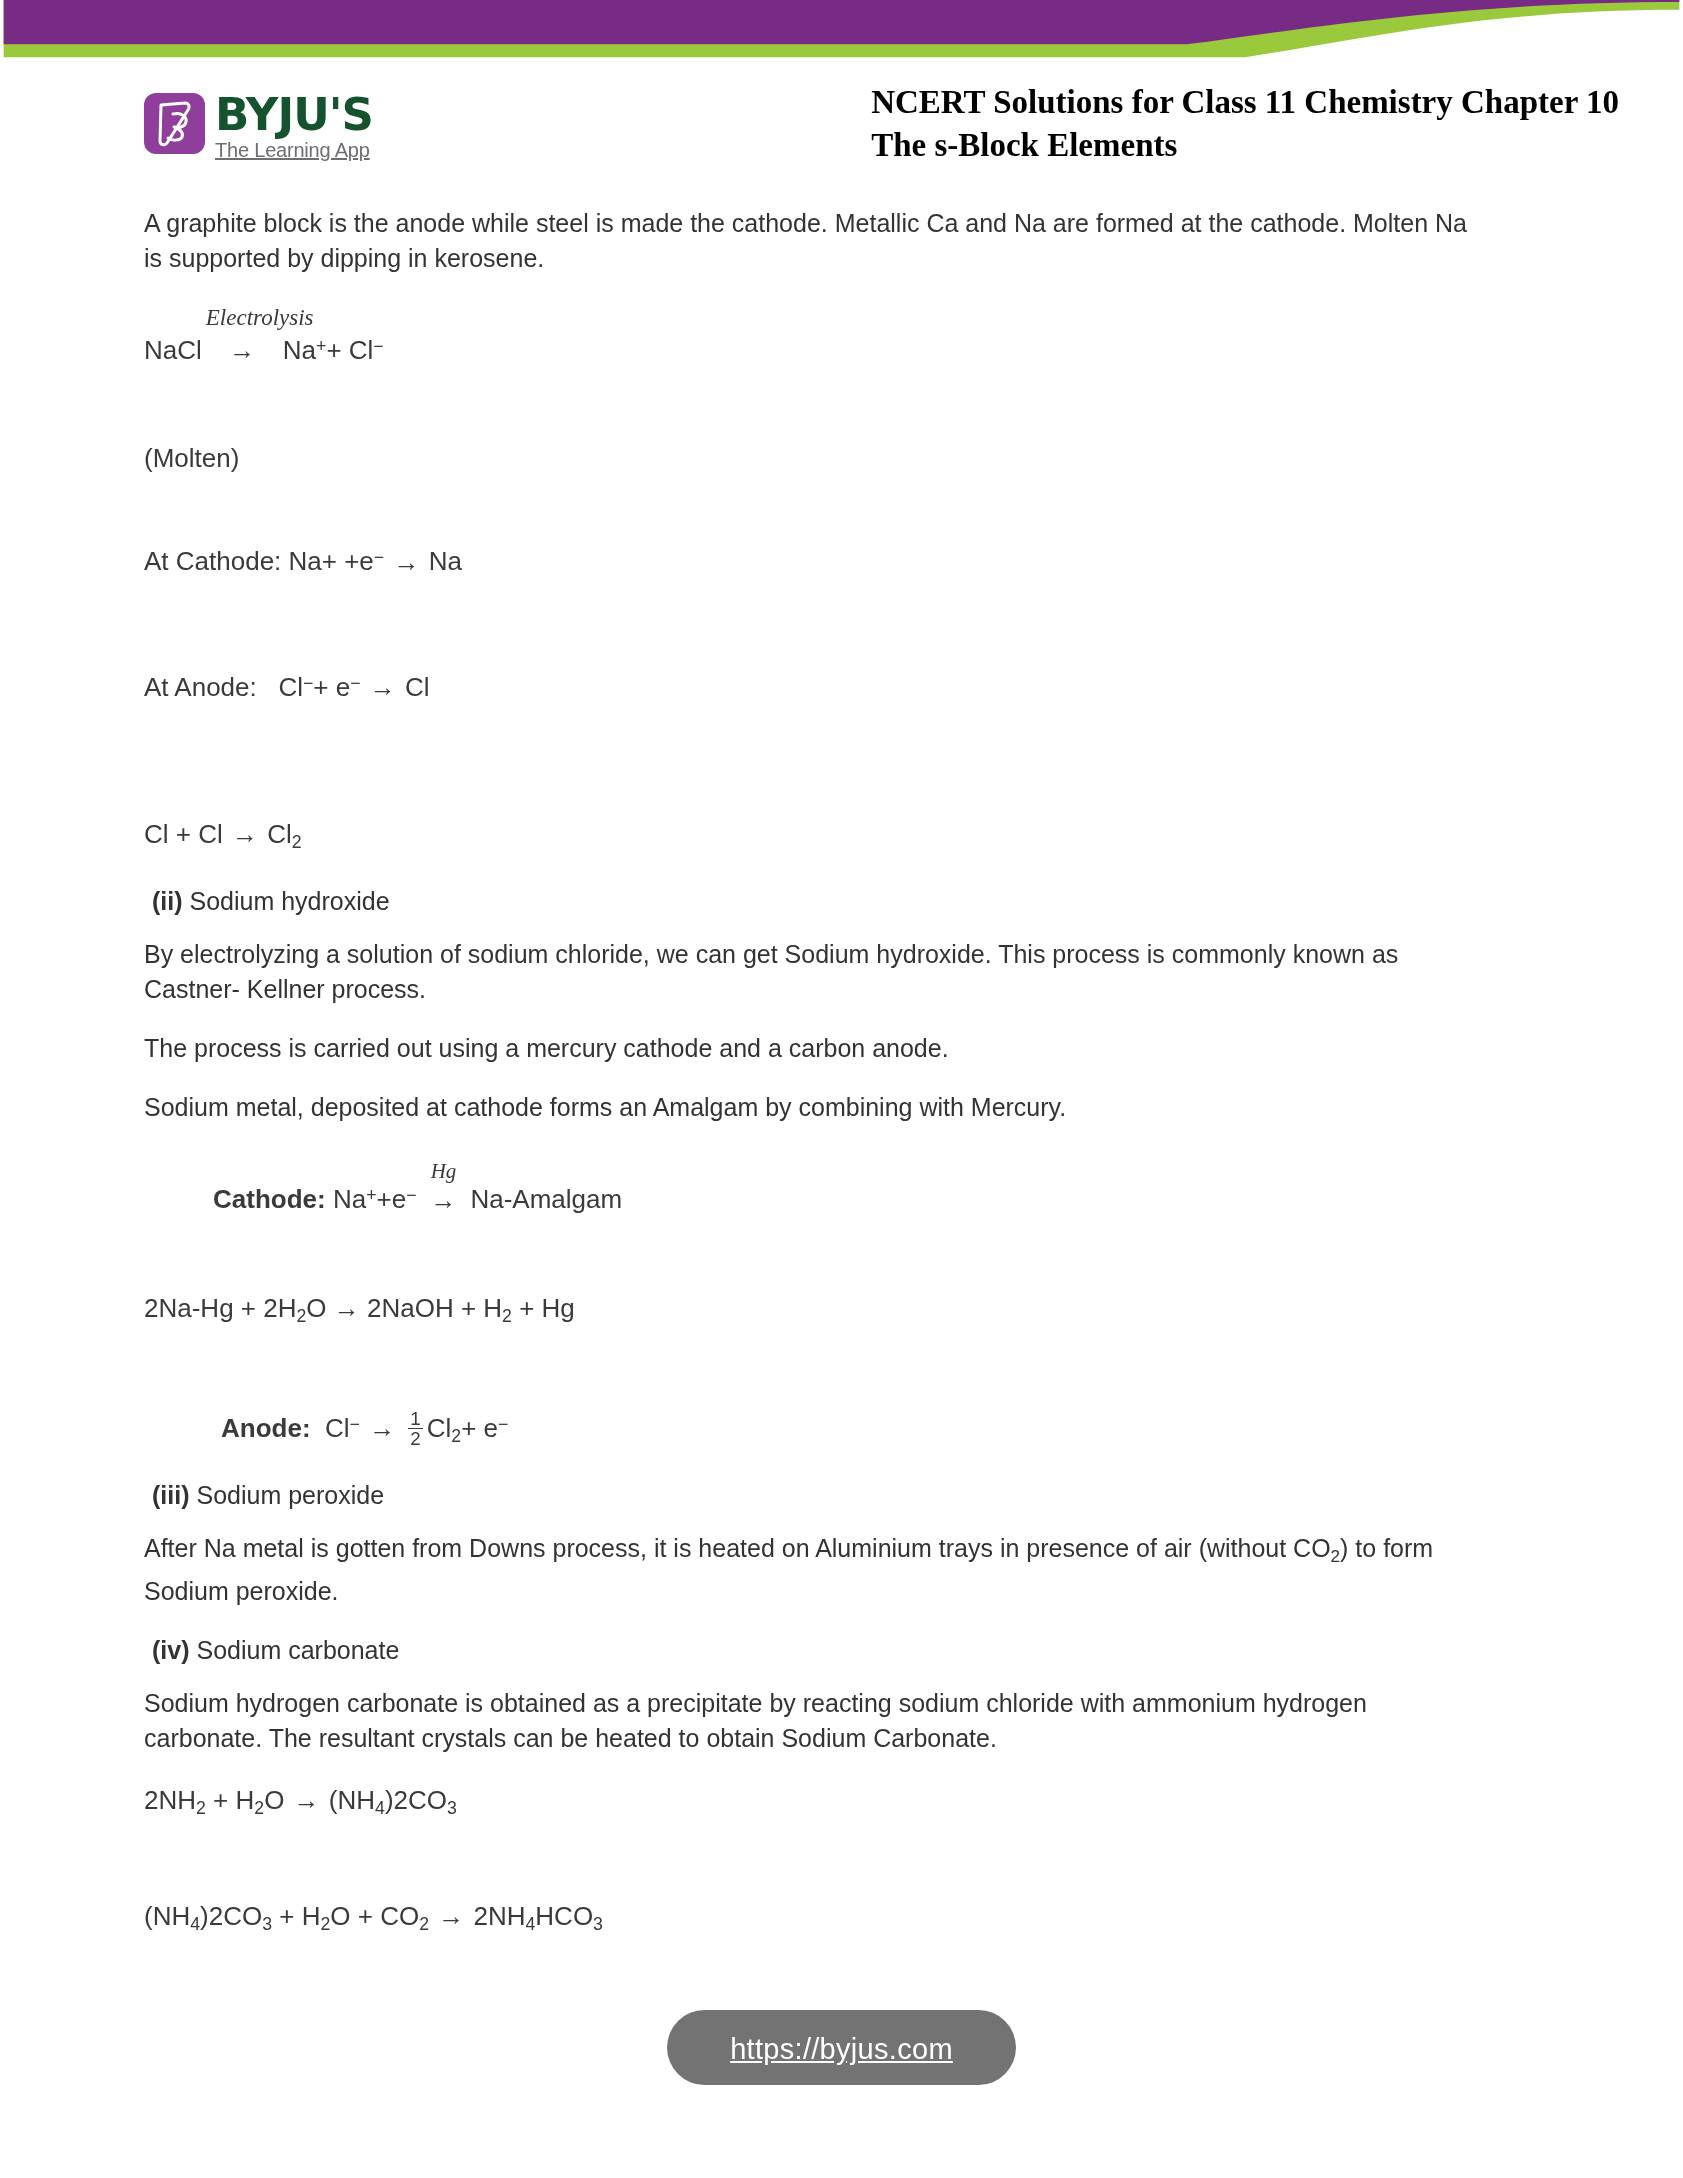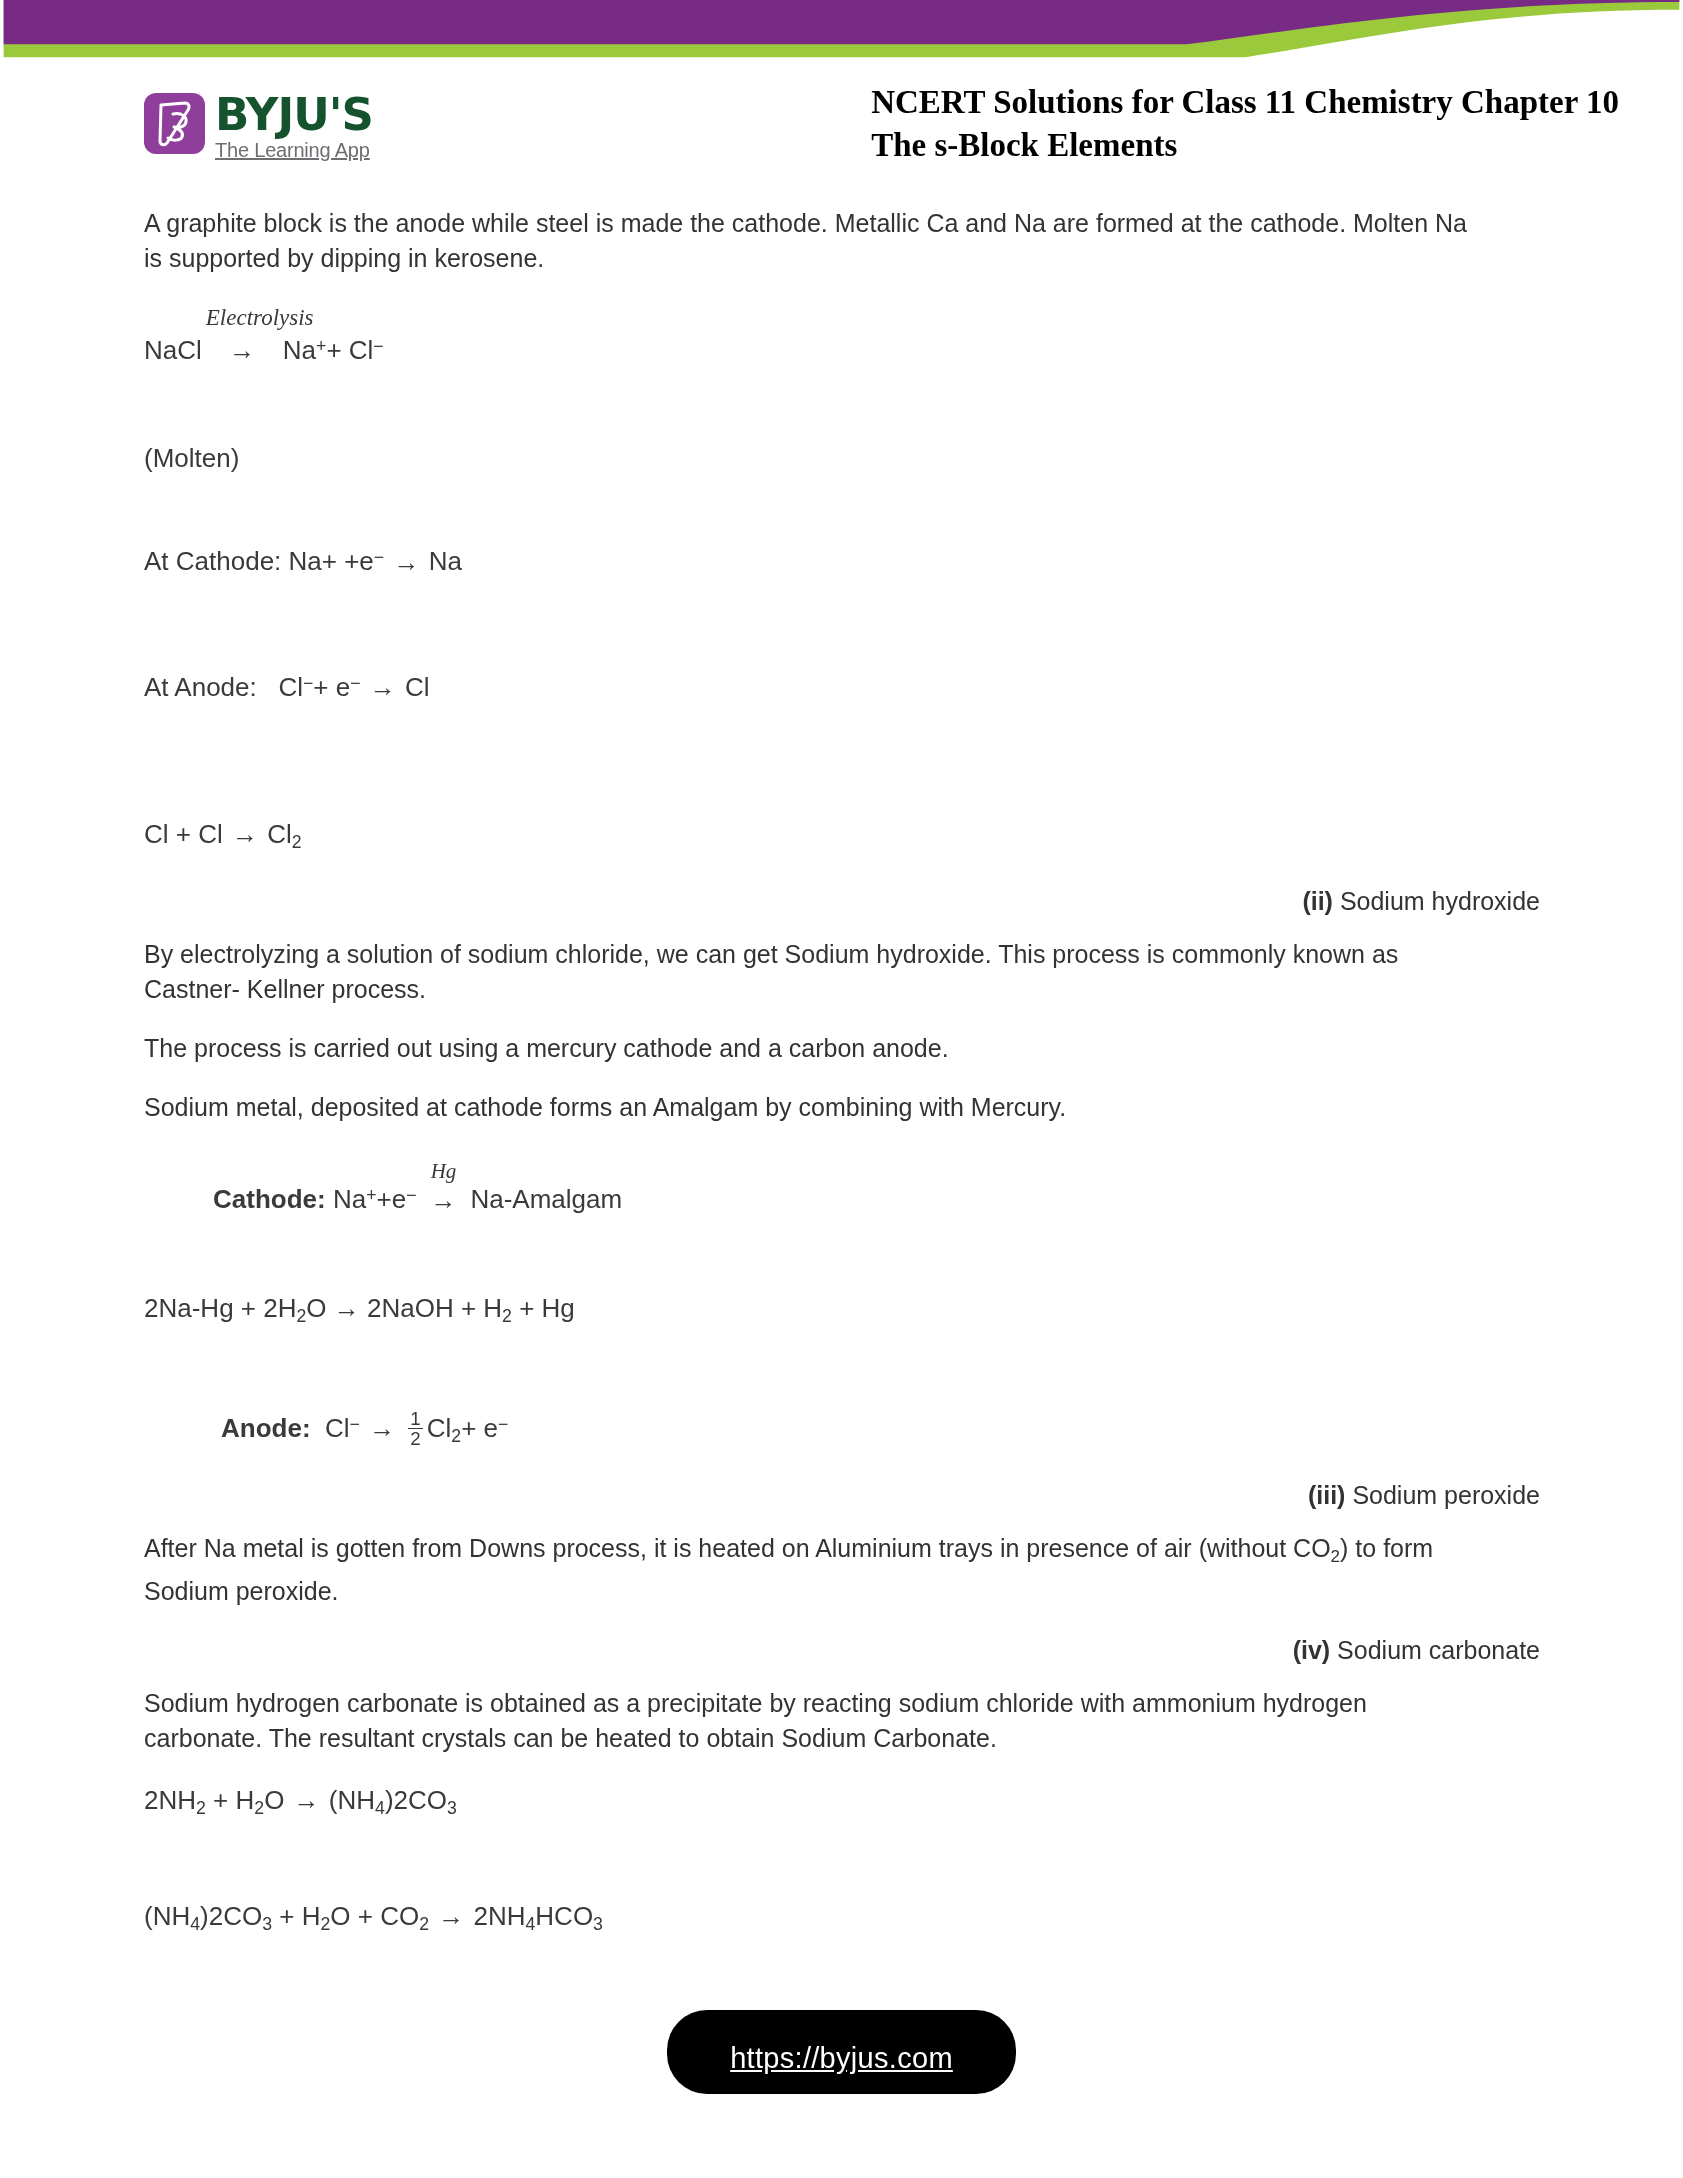--- a/index.html
+++ b/index.html
@@ -100,22 +100,21 @@
     font-size: 25px;
     line-height: 35px;
     color: #333333;
     margin: 0 0 24px 0;
     max-width: 1346px;
   }
   .sec-head {
     font-size: 25px;
     line-height: 35px;
     color: #333333;
-    margin: 0 0 18px 0;
-    text-align: right;
+    margin: 0 0 18px 8px;
   }
   .sec-head b { font-weight: bold; }
 
   
   .eq {
     font-size: 26px;
     line-height: 40px;
     color: #3a3a3a;
     margin: 0;
     white-space: nowrap;
@@ -179,25 +178,25 @@
   
   .footer {
     position: absolute;
     left: 0;
     top: 2010px;
     width: 1683px;
     text-align: center;
   }
   .url-pill {
     display: inline-block;
-    background: #000000;
+    background: #737373;
     color: #ffffff;
     font-size: 29px;
     line-height: 29px;
-    padding: 34px 63px 21px 63px;
+    padding: 25px 63px 21px 63px;
     border-radius: 40px;
     letter-spacing: 0.3px;
   }
 </style>
 </head>
 <body>
 
 <div class="banner">
   <svg width="1683" height="69" viewBox="0 0 1700 70" xmlns="http://www.w3.org/2000/svg">
     <path d="M0,0 L1700,0 L1700,10 C1500,10 1380,40 1260,58 L0,58 Z" fill="#9aca3c"></path>

